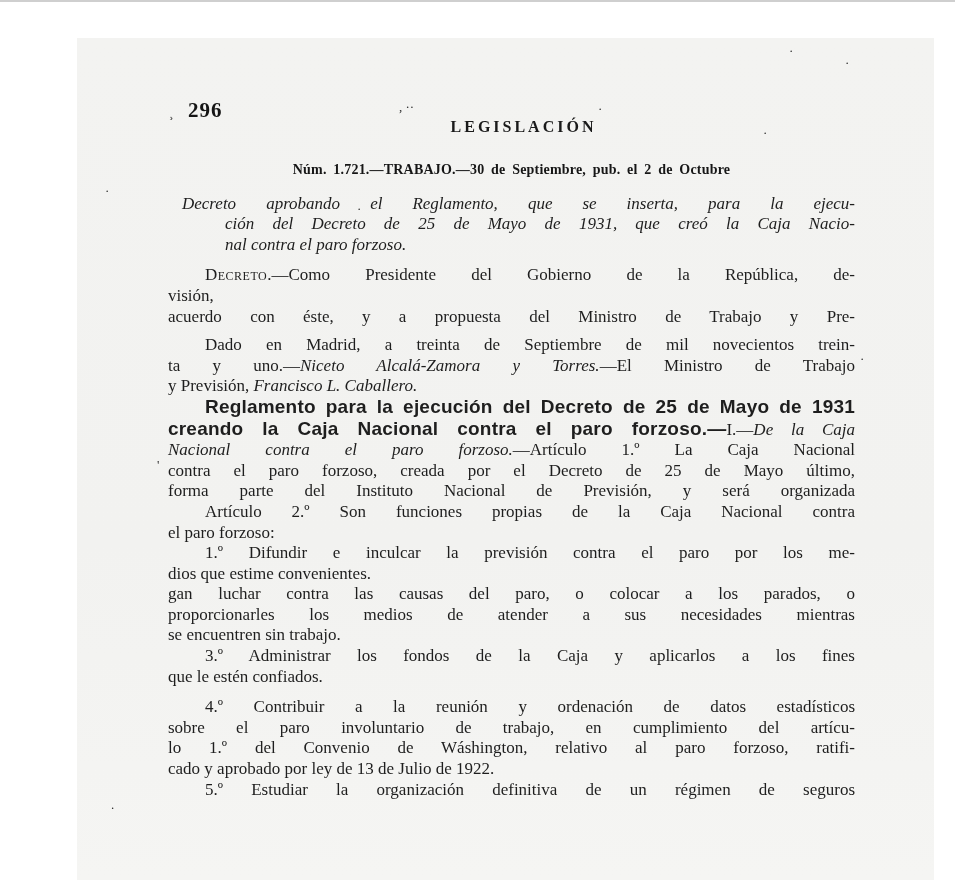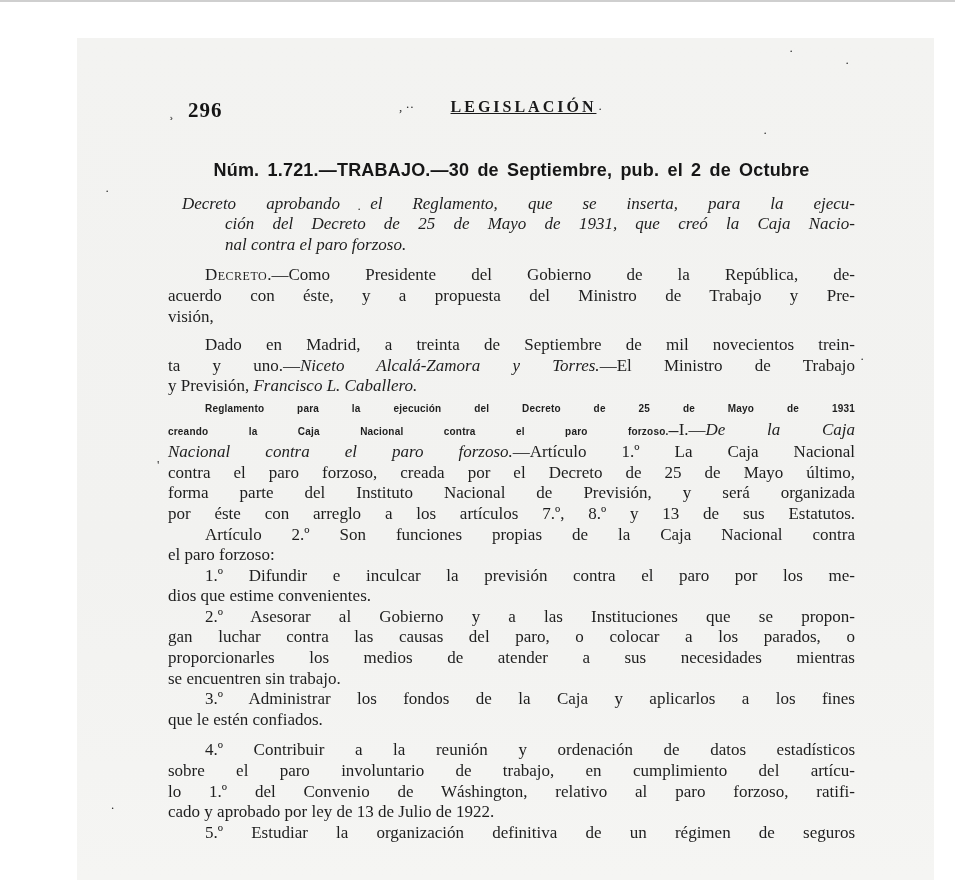--- a/index.html
+++ b/index.html
@@ -19,22 +19,22 @@
     color:#1d1d1d;
   }
   .pagehead{
     position:absolute;left:91px;top:60px;width:687px;height:26px;margin-left:12px;
   }
   .page-number{
     position:absolute;left:8px;top:0;
     font-size:21px;font-weight:700;letter-spacing:1px;color:#151515;
   }
   .running-title{
-    position:absolute;left:0;top:0;width:100%;text-align:center;
-    font-size:16px;font-weight:700;letter-spacing:3px;color:#1a1a1a;text-decoration:underline;
+    position:absolute;left:0;top:20px;width:100%;text-align:center;
+    font-size:16px;font-weight:700;letter-spacing:3px;color:#1a1a1a;
   }
   .doc-body{
     position:absolute;left:91px;top:122px;width:687px;
     font-size:17px;line-height:20.6px;color:#1e1e1e;
   }
   .block{margin:0;}
   .b-num{margin-top:0;}
   .b-sum{margin-top:13px;}
   .b-dec{margin-top:10px;}
   .b-ven{margin-top:7px;}
@@ -49,25 +49,25 @@
   }
   .line.e{text-align-last:left;}
   .line.c{text-align:center;text-align-last:center;}
   .line.p{padding-left:37px;}
   .line.h1{padding-left:14px;}
   .line.h2{padding-left:57px;}
   .doc-body span.i{font-style:italic;}
   .doc-body span.sc{font-variant:small-caps;letter-spacing:.5px;}
   .doc-body span.b{
     font-family:"Liberation Sans", sans-serif;
-    font-weight:700;font-size:10px;letter-spacing:.2px;
+    font-weight:700;font-size:19px;letter-spacing:.2px;
   }
   .b-num .line{
-    font-family:Liberation Sans, sans-serif;
-    font-weight:700;font-size:18px;word-spacing:3px;letter-spacing:.2px;
+    font-family:Liberation Serif, serif;
+    font-weight:700;font-size:14px;word-spacing:3px;letter-spacing:.2px;
     color:#161616;
   }
   .speck{
     position:absolute;color:#2e2e2e;font-size:13px;line-height:10px;
     font-family:"Liberation Serif", serif;
   }
 </style>
 </head>
 <body>
 
@@ -83,46 +83,44 @@
       <div class="block b-num">
         <div class="line c"><span>Núm. 1.721.—TRABAJO.—30 de Septiembre, pub. el 2 de Octubre</span></div>
       </div>
       <div class="block b-sum">
         <div class="line j h1"><span class="i">Decreto aprobando el Reglamento, que se inserta, para la ejecu-</span></div>
         <div class="line j h2"><span class="i">ción del Decreto de 25 de Mayo de 1931, que creó la Caja Nacio-</span></div>
         <div class="line e h2"><span class="i">nal contra el paro forzoso.</span></div>
       </div>
       <div class="block b-dec">
         <div class="line j p"><span class="sc">Decreto</span><span>.—Como Presidente del Gobierno de la República, de-</span></div>
+        <div class="line e"><span>visión,</span></div>
         <div class="line j"><span>acuerdo con éste, y a propuesta del Ministro de Trabajo y Pre-</span></div>
-        <div class="line e"><span>visión,</span></div>
       </div>
       <div class="block b-dad">
         <div class="line j p"><span>Dado en Madrid, a treinta de Septiembre de mil novecientos trein-</span></div>
         <div class="line j"><span>ta y uno.—</span><span class="i">Niceto Alcalá-Zamora y Torres.</span><span>—El Ministro de Trabajo</span></div>
         <div class="line e"><span>y Previsión, </span><span class="i">Francisco L. Caballero.</span></div>
       </div>
       <div class="block b-reg">
         <div class="line j p"><span class="b">Reglamento para la ejecución del Decreto de 25 de Mayo de 1931</span></div>
         <div class="line j"><span class="b">creando la Caja Nacional contra el paro forzoso.—</span><span>I.—</span><span class="i">De la Caja</span></div>
         <div class="line j"><span class="i">Nacional contra el paro forzoso.</span><span>—Artículo 1.º La Caja Nacional</span></div>
         <div class="line j"><span>contra el paro forzoso, creada por el Decreto de 25 de Mayo último,</span></div>
         <div class="line j"><span>forma parte del Instituto Nacional de Previsión, y será organizada</span></div>
-        <div class="line j"><span>por éste con arreglo a los artículos 7.º, 8.º y 13 de sus Estatutos.</span></div>
       </div>
       <div class="block b-art">
         <div class="line j p"><span>Artículo 2.º Son funciones propias de la Caja Nacional contra</span></div>
         <div class="line e"><span>el paro forzoso:</span></div>
       </div>
       <div class="block b-it">
         <div class="line j p"><span>1.º Difundir e inculcar la previsión contra el paro por los me-</span></div>
         <div class="line e"><span>dios que estime convenientes.</span></div>
       </div>
       <div class="block b-it">
-        <div class="line j p"><span>2.º Asesorar al Gobierno y a las Instituciones que se propon-</span></div>
         <div class="line j"><span>gan luchar contra las causas del paro, o colocar a los parados, o</span></div>
         <div class="line j"><span>proporcionarles los medios de atender a sus necesidades mientras</span></div>
         <div class="line e"><span>se encuentren sin trabajo.</span></div>
       </div>
       <div class="block b-it">
         <div class="line j p"><span>3.º Administrar los fondos de la Caja y aplicarlos a los fines</span></div>
         <div class="line e"><span>que le estén confiados.</span></div>
       </div>
       <div class="block b-it4">
         <div class="line j p"><span>4.º Contribuir a la reunión y ordenación de datos estadísticos</span></div>

